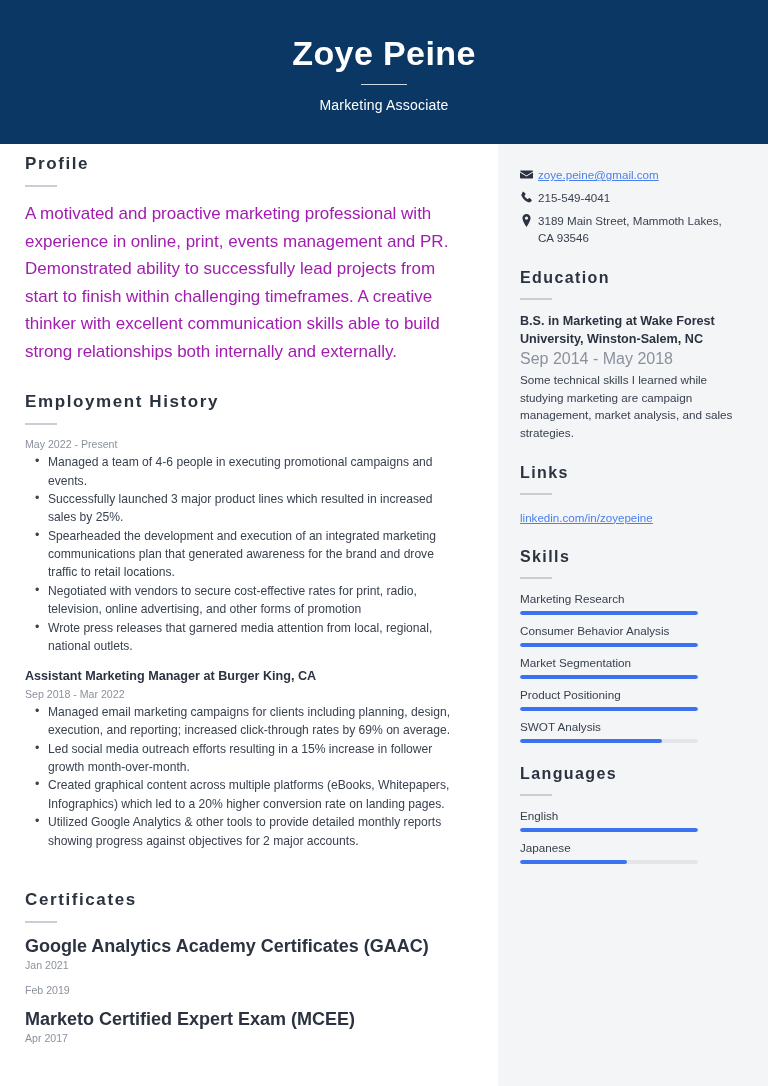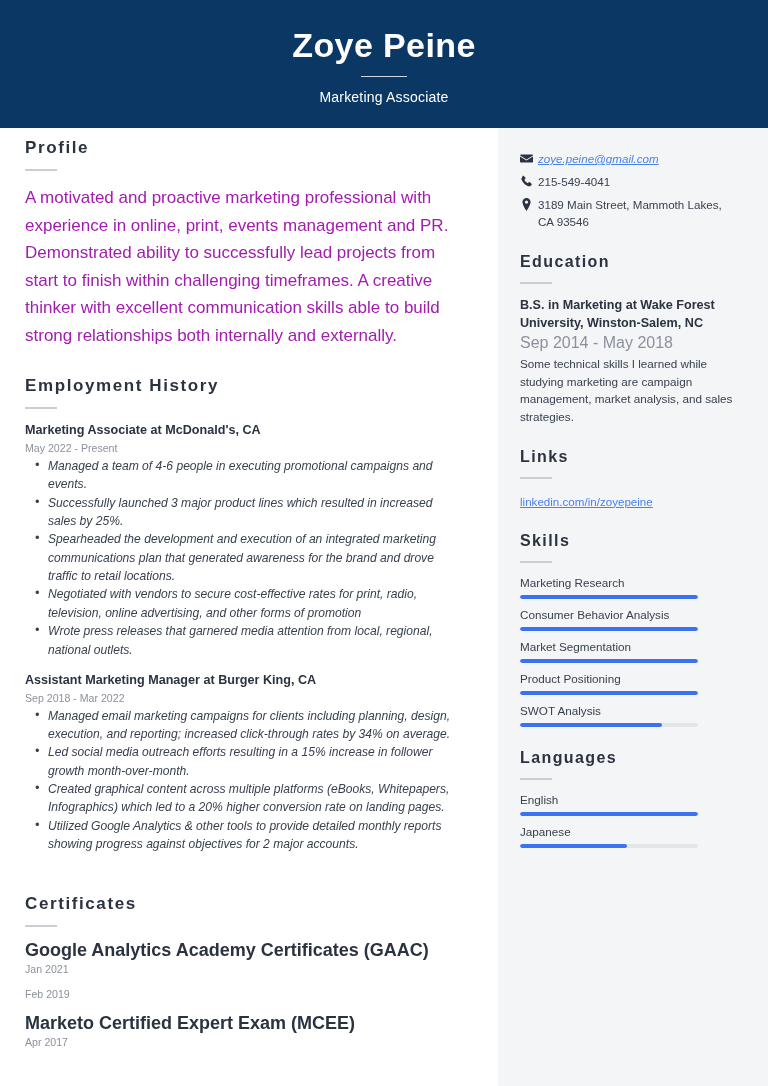--- a/index.html
+++ b/index.html
@@ -14,21 +14,21 @@
     width: 768px;
     min-height: 1086px;
     background: #ffffff;
     display: flex;
     flex-direction: column;
   }
 
   
   .header {
     background: #0a3764;
-    height: 128px;
+    height: 144px;
     display: flex;
     flex-direction: column;
     align-items: center;
     justify-content: center;
     padding-top: 4px;
   }
   .header-name {
     color: #ffffff;
     font-size: 34px;
     font-weight: bold;
@@ -105,21 +105,20 @@
     margin: 0 0 13px 0;
     padding: 0;
   }
   ul.bullets li {
     position: relative;
     padding-left: 23px;
     font-size: 12.1px;
     line-height: 1.52;
     color: #39414f;
     margin-bottom: 0px;
-    font-style: italic;
   }
   ul.bullets li::before {
     content: "\2022";
     position: absolute;
     left: 10px;
     top: -1px;
     color: #39414f;
     font-size: 12.5px;
   }
   .cert { margin-bottom: 13px; }
@@ -217,36 +216,35 @@
         <div class="profile-text">A motivated and proactive marketing professional with experience in online, print, events management and PR. Demonstrated ability to successfully lead projects from start to finish within challenging timeframes. A creative thinker with excellent communication skills able to build strong relationships both internally and externally.</div>
       </div>
 
       <div class="block-gap"></div>
 
       <div>
         <div class="sec-head">Employment History</div>
         <div class="sec-rule"></div>
 
         <div class="job">
-          <div class="job-title">Marketing Associate at McDonald's, CA</div>
           <div class="job-date">May 2022 - Present</div>
           <ul class="bullets">
             <li>Managed a team of 4-6 people in executing promotional campaigns and events.</li>
             <li>Successfully launched 3 major product lines which resulted in increased sales by 25%.</li>
             <li>Spearheaded the development and execution of an integrated marketing communications plan that generated awareness for the brand and drove traffic to retail locations.</li>
             <li>Negotiated with vendors to secure cost-effective rates for print, radio, television, online advertising, and other forms of promotion</li>
             <li>Wrote press releases that garnered media attention from local, regional, national outlets.</li>
           </ul>
         </div>
 
         <div class="job">
           <div class="job-title">Assistant Marketing Manager at Burger King, CA</div>
           <div class="job-date">Sep 2018 - Mar 2022</div>
           <ul class="bullets">
-            <li>Managed email marketing campaigns for clients including planning, design, execution, and reporting; increased click-through rates by 34% on average.</li>
+            <li>Managed email marketing campaigns for clients including planning, design, execution, and reporting; increased click-through rates by 69% on average.</li>
             <li>Led social media outreach efforts resulting in a 15% increase in follower growth month-over-month.</li>
             <li>Created graphical content across multiple platforms (eBooks, Whitepapers, Infographics) which led to a 20% higher conversion rate on landing pages.</li>
             <li>Utilized Google Analytics &amp; other tools to provide detailed monthly reports showing progress against objectives for 2 major accounts.</li>
           </ul>
         </div>
       </div>
 
       <div class="block-gap"></div>
 
       <div>
@@ -271,21 +269,21 @@
     <div class="sidebar" style="background: rgb(244, 245, 247);">
 
       <div>
         <div class="contact-row">
           <span class="contact-icon">
             <svg width="13" height="13" viewBox="0 0 16 16" fill="currentColor">
                 <path d="M1 3h14a1 1 0 0 1 1 1v.3L8 9.2.3 4.3A1 1 0 0 1 1 3zm-1 2.6V12a1 1 0 0 0 1 1h14a1 1 0 0 0 1-1V5.6L8 10.4.0 5.6z"></path>
               </svg>
           </span>
           <span class="contact-text">
-            <a class="link" href="#" style="color: rgb(74, 128, 238); font-style: italic;">zoye.peine@gmail.com</a>
+            <a class="link" href="#" style="color: rgb(74, 128, 238);">zoye.peine@gmail.com</a>
           </span>
         </div>
 
         <div class="contact-row">
           <span class="contact-icon">
             <svg width="13" height="13" viewBox="0 0 16 16" fill="currentColor">
                 <path d="M3.2 1.2c.4-.4 1-.4 1.4 0l2 2c.4.4.4 1 0 1.4l-.9.9c-.2.2-.3.6-.1.9.8 1.4 2 2.6 3.4 3.4.3.2.7.1.9-.1l.9-.9c.4-.4 1-.4 1.4 0l2 2c.4.4.4 1 0 1.4l-1 1c-.7.7-1.8.9-2.7.5C7.5 13.3 4 10 2 6.1c-.5-1-.3-2.1.4-2.8z"></path>
               </svg>
           </span>
           <span class="contact-text">215-549-4041</span>

